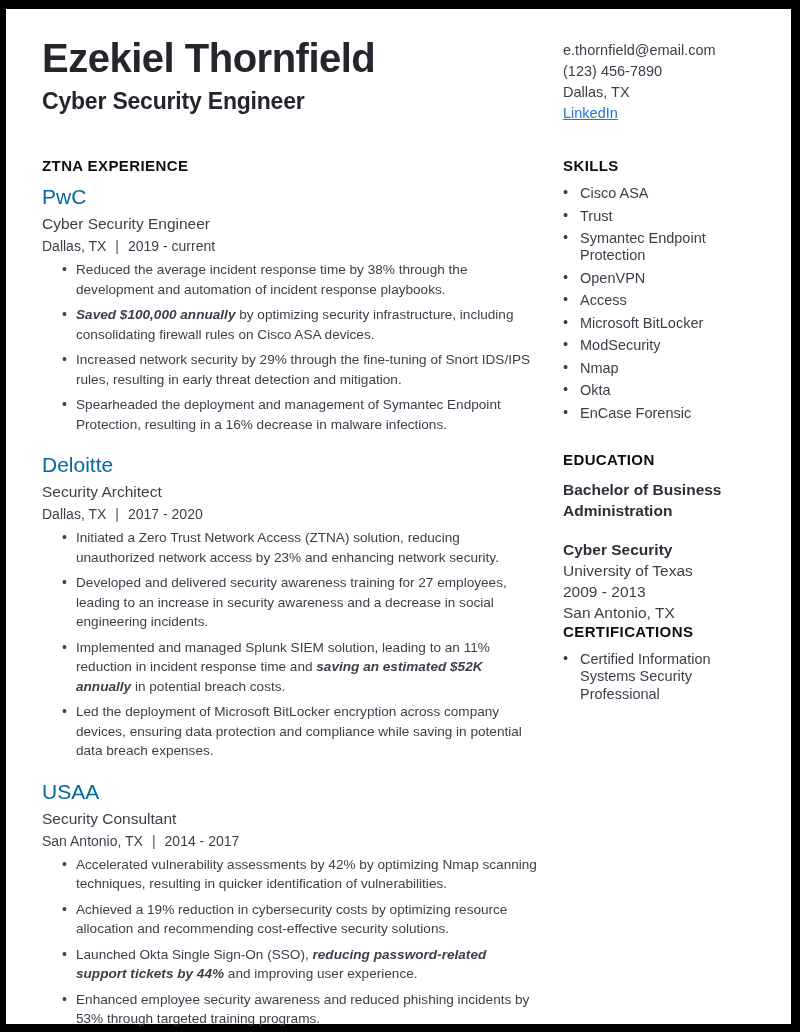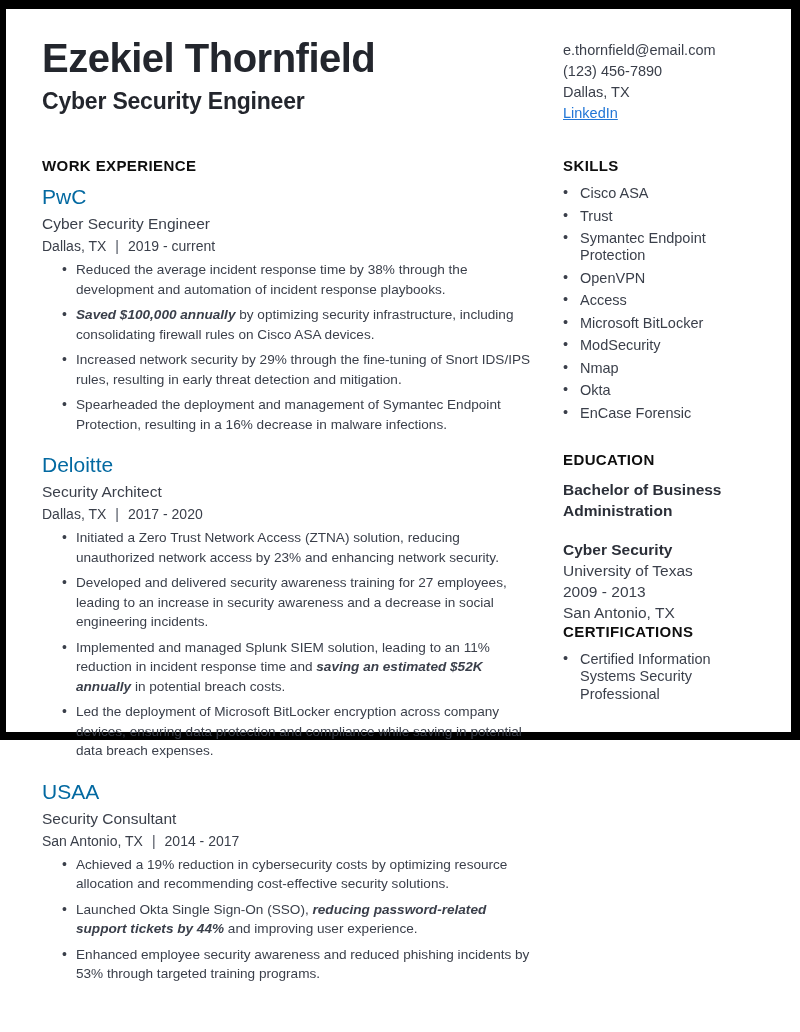--- a/index.html
+++ b/index.html
@@ -4,21 +4,21 @@
 <style>
   * { margin: 0; padding: 0; box-sizing: border-box; }
   html, body { background: #fff; }
   body {
     width: 800px; height: 1032px;
     font-family: "Liberation Sans", sans-serif;
     color: #3a3f4a;
     overflow: hidden;
   }
   .page {
-    width: 800px; height: 740px;
+    width: 800px; height: 1032px;
     border-top: 9px solid #000;
     border-right: 9px solid #000;
     border-bottom: 8px solid #000;
     border-left: 6px solid #000;
     background: #fff;
   }
   .page-inner { padding: 28px 24px 0 36px; }
 
   
   .top { display: flex; align-items: flex-start; }
@@ -97,21 +97,21 @@
         <div class="line">e.thornfield@email.com</div>
         <div class="line">(123) 456-7890</div>
         <div class="line">Dallas, TX</div>
         <div class="line"><a class="link" href="#">LinkedIn</a></div>
       </div>
     </header>
 
     <div class="columns">
 
       <main class="col-left">
-        <h3 class="sec">WORK EXPERIENCE</h3>
+        <h3 class="sec">ZTNA EXPERIENCE</h3>
 
         <section class="job">
           <h4 class="company">PwC</h4>
           <div class="jtitle">Cyber Security Engineer</div>
           <div class="meta">
             <span>Dallas, TX</span><span class="sep">|</span><span>2019 - current</span>
           </div>
           <ul class="bullets">
             <li><span>Reduced the average incident response time by 38% through the development and automation of incident response playbooks.</span><span class="em"></span><span></span></li>
             <li><span></span><span class="em">Saved $100,000 annually</span><span> by optimizing security infrastructure, including consolidating firewall rules on Cisco ASA devices.</span></li>
@@ -134,20 +134,21 @@
           </ul>
         </section>
 
         <section class="job">
           <h4 class="company">USAA</h4>
           <div class="jtitle">Security Consultant</div>
           <div class="meta">
             <span>San Antonio, TX</span><span class="sep">|</span><span>2014 - 2017</span>
           </div>
           <ul class="bullets">
+            <li><span>Accelerated vulnerability assessments by 42% by optimizing Nmap scanning techniques, resulting in quicker identification of vulnerabilities.</span><span class="em"></span><span></span></li>
             <li><span>Achieved a 19% reduction in cybersecurity costs by optimizing resource allocation and recommending cost-effective security solutions.</span><span class="em"></span><span></span></li>
             <li><span>Launched Okta Single Sign-On (SSO), </span><span class="em">reducing password-related support tickets by 44%</span><span> and improving user experience.</span></li>
             <li><span>Enhanced employee security awareness and reduced phishing incidents by 53% through targeted training programs.</span><span class="em"></span><span></span></li>
           </ul>
         </section>
       </main>
 
       <aside class="col-right">
         <section>
           <h3 class="sec">SKILLS</h3>

